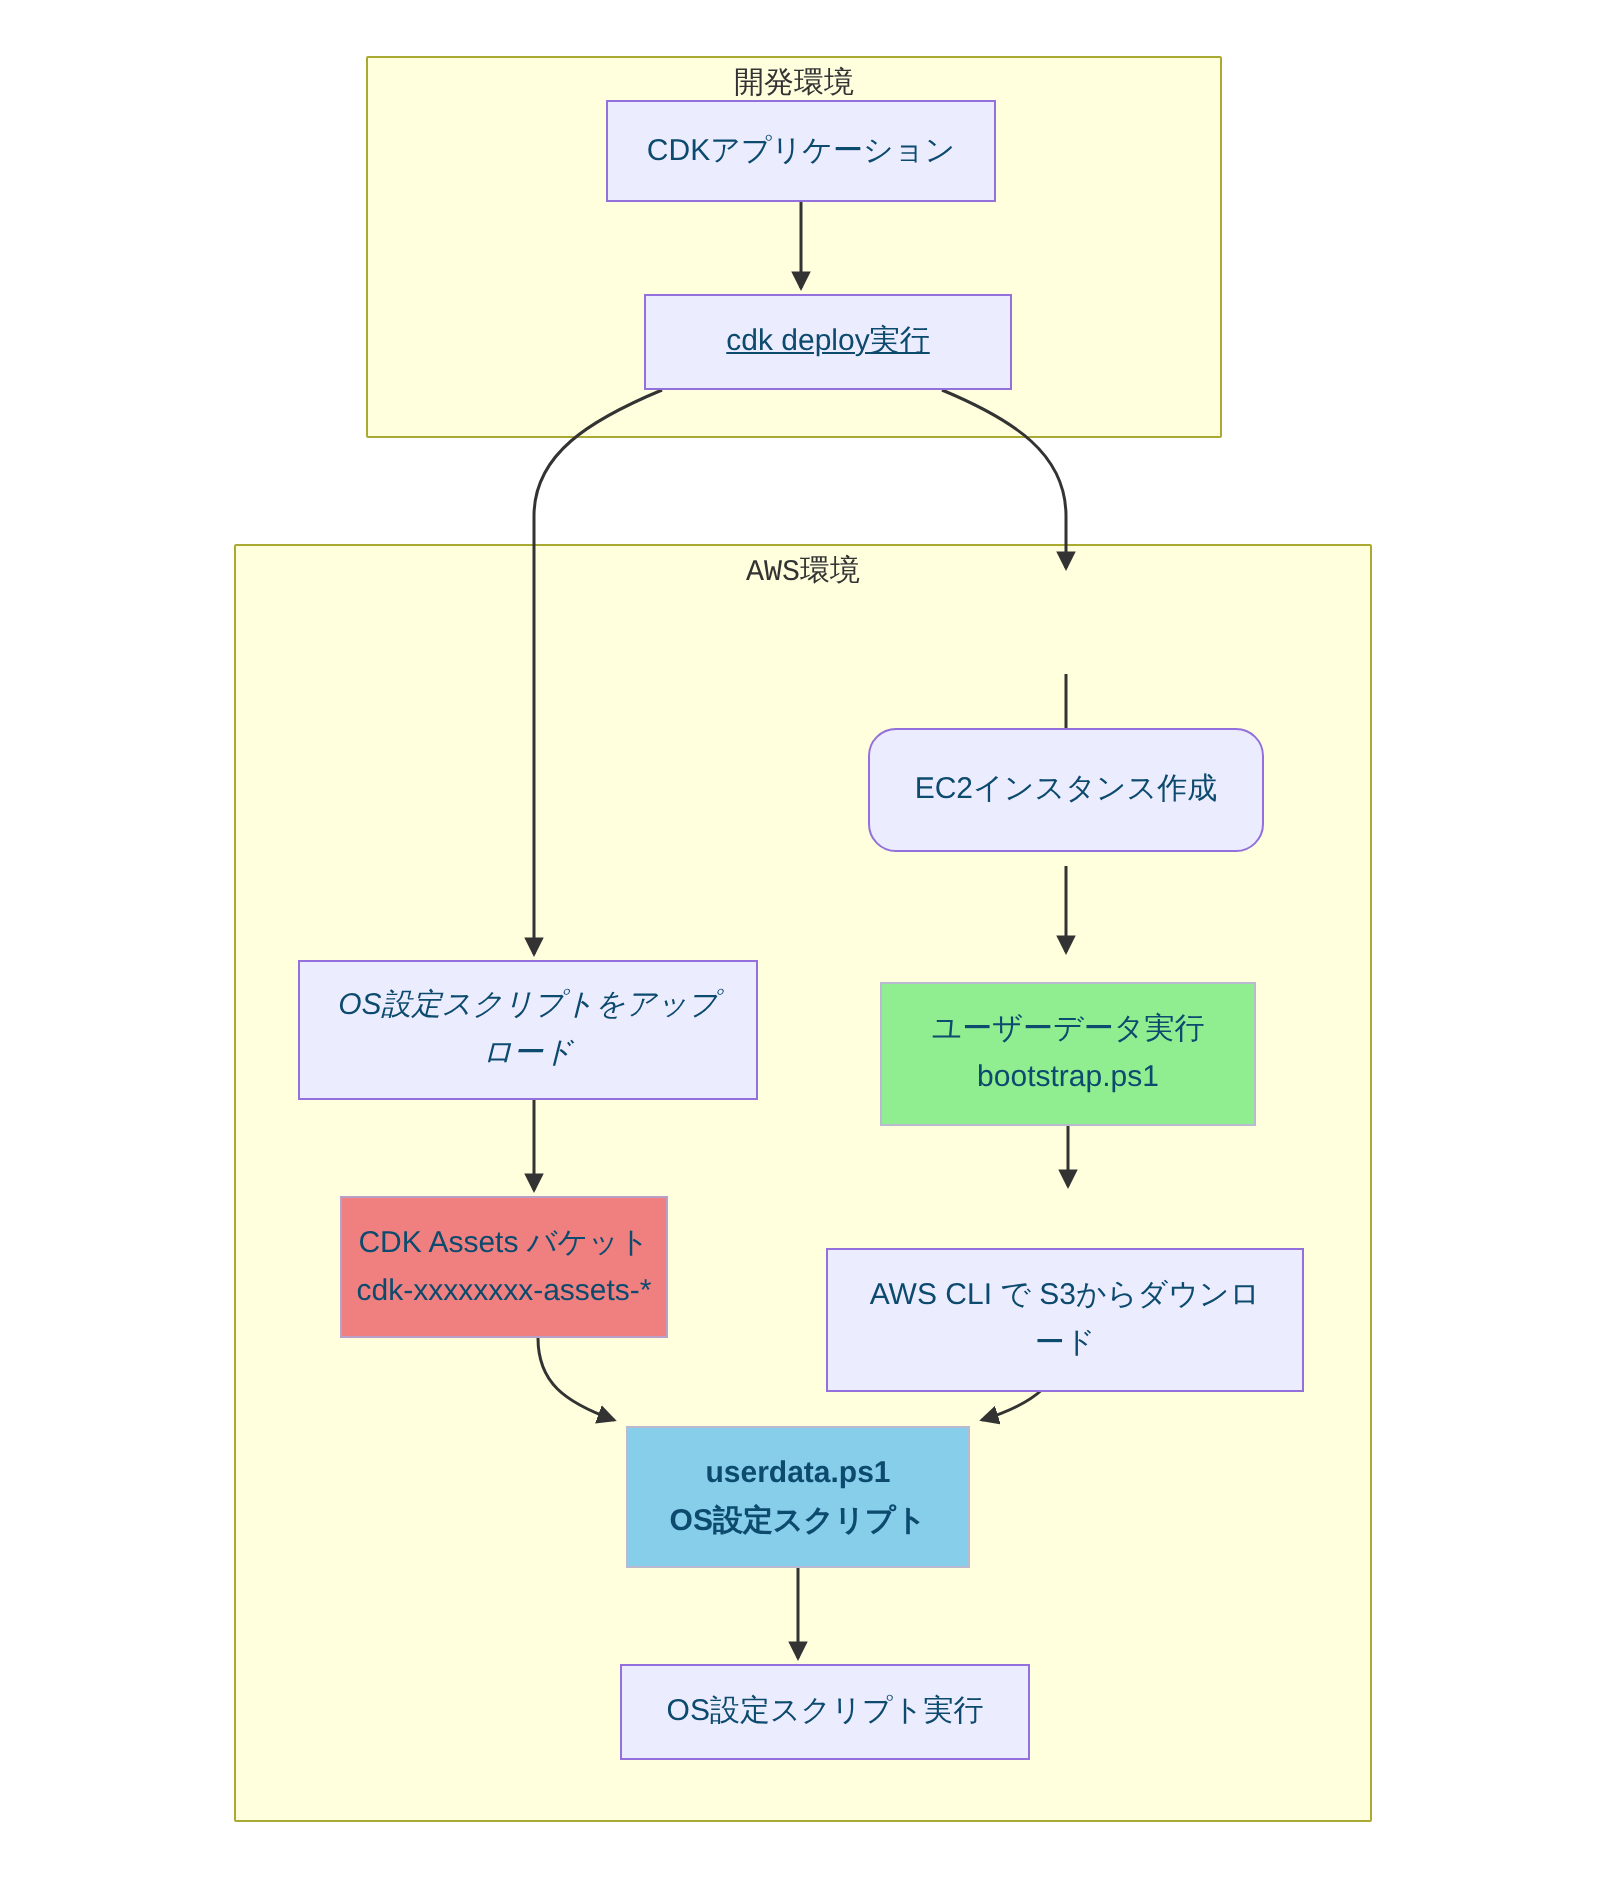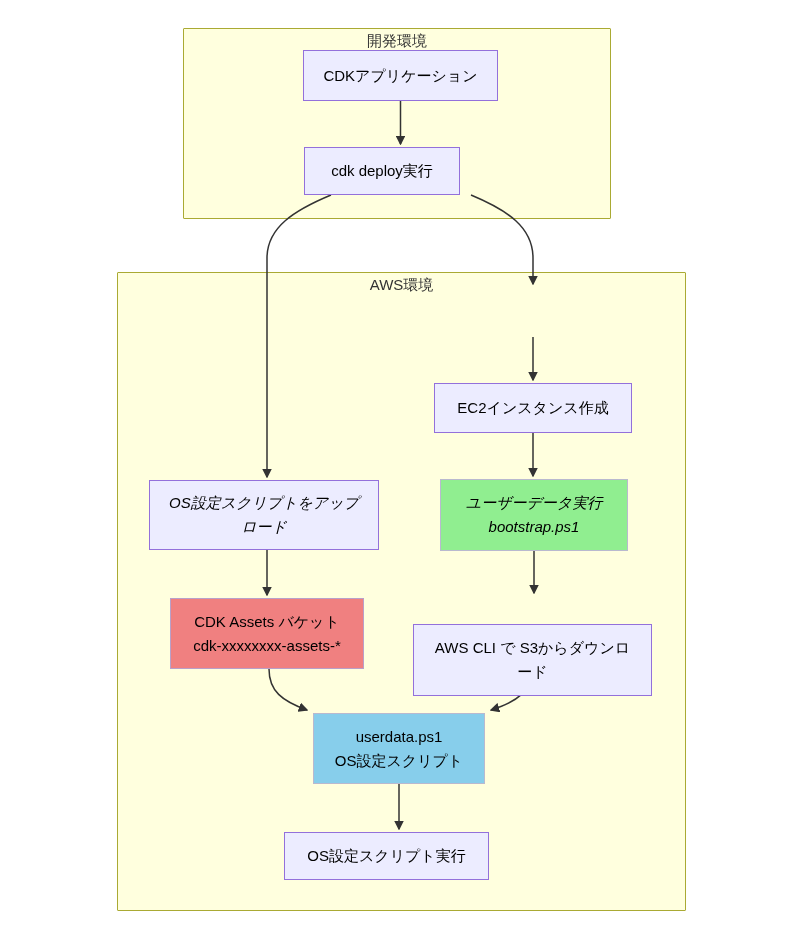--- a/index.html
+++ b/index.html
@@ -14,20 +14,21 @@
     height: 946px;
     background: #ffffff;
     overflow: hidden;
   }
   .cluster {
     position: absolute;
     background: #ffffde;
     border: 1px solid #aaaa33;
     border-radius: 1px;
     z-index: 1;
+    font-family: Liberation Mono, monospace;
   }
   .cluster-label {
     position: absolute;
     top: 3px;
     left: 0;
     width: 100%;
     text-align: center;
     font-size: 15px;
     color: #333333;
     font-weight: 400;
@@ -44,44 +45,44 @@
   .node {
     position: absolute;
     z-index: 3;
     display: flex;
     align-items: center;
     justify-content: center;
     text-align: center;
     white-space: pre-line;
     font-size: 15px;
     line-height: 24px;
-    color: #000000;
+    color: #0c4a6e;
     background: #ECECFF;
     border: 1px solid #9370DB;
     box-sizing: border-box;
   }
   .node.green { background: #90EE90; border-color: #b9b9cf; }
   .node.red   { background: #F08080; border-color: #b9a0c9; }
-  .node.blue  { background: #87CEEB; border-color: #b9b9cf; }
+  .node.blue  { background: #87CEEB; border-color: #b9b9cf; font-weight: bold; }
 
   
   #sg-dev { left: 183px; top: 28px;  width: 426px; height: 189px; }
   #sg-aws { left: 117px; top: 272px; width: 567px; height: 637px; }
 
   
   #n-cdk-app       { left: 303px; top: 50px;  width: 195px; height: 51px; }
-  #n-cdk-deploy    { left: 304px; top: 147px; width: 156px; height: 48px; }
+  #n-cdk-deploy    { left: 322px; top: 147px; width: 184px; height: 48px; text-decoration: underline; }
   #n-cfn           { left: 419px; top: 287px; width: 228px; height: 50px; }
-  #n-ec2           { left: 434px; top: 383px; width: 198px; height: 50px; }
+  #n-ec2           { left: 434px; top: 364px; width: 198px; height: 62px; border-radius: 14px; }
   #n-upload        { left: 149px; top: 480px; width: 230px; height: 70px; font-style: italic; }
-  #n-userdata-exec { left: 440px; top: 479px; width: 188px; height: 72px; font-style: italic; }
-  #n-assets-bucket { left: 170px; top: 598px; width: 194px; height: 71px; }
+  #n-userdata-exec { left: 440px; top: 491px; width: 188px; height: 72px; }
+  #n-assets-bucket { left: 170px; top: 598px; width: 164px; height: 71px; }
   #n-s3-download   { left: 413px; top: 596px; width: 239px; height: 72px; margin-top: 28px; }
   #n-userdata-ps1  { left: 313px; top: 713px; width: 172px; height: 71px; }
-  #n-os-exec       { left: 284px; top: 832px; width: 205px; height: 48px; text-align: center; }
+  #n-os-exec       { left: 310px; top: 832px; width: 205px; height: 48px; text-align: center; }
 
   .edge {
     fill: none;
     stroke: #333333;
     stroke-width: 1.5px;
   }
 </style>
 </head>
 <body>
 

